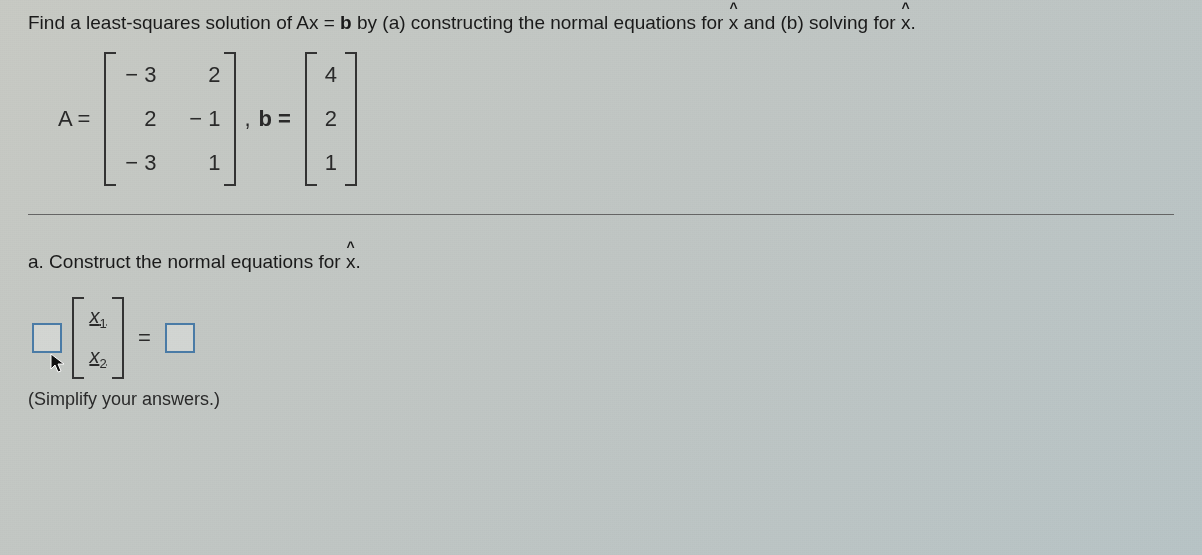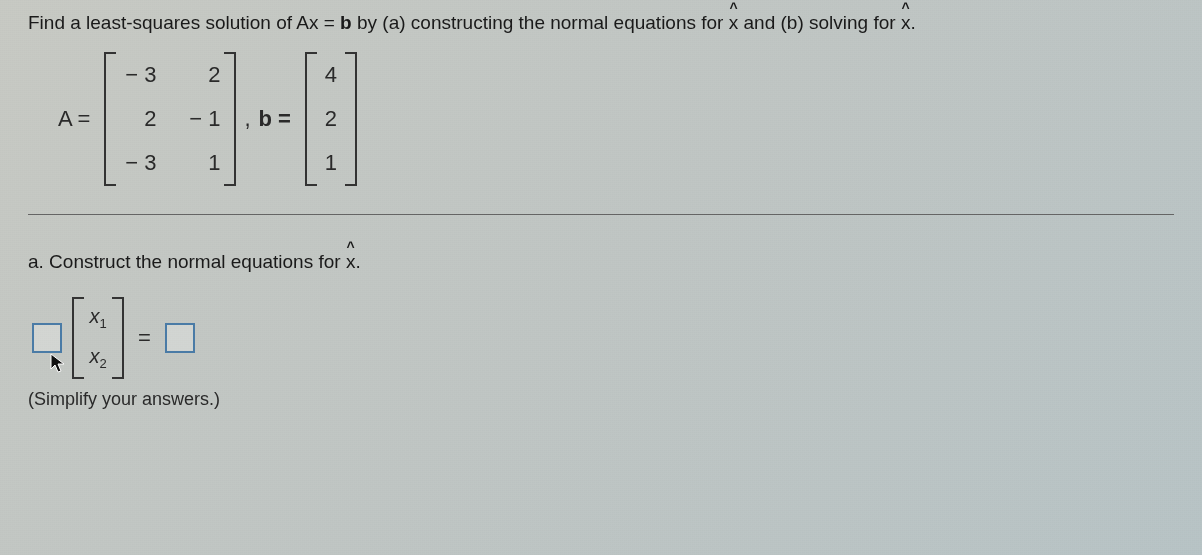--- a/index.html
+++ b/index.html
@@ -117,20 +117,21 @@
       background: rgba(255,255,255,0.25);
       display: inline-block;
     }
     .answer-box.lhs {
       align-self: center;
       margin-right: 2px;
     }
     .small-matrix .matrix-body {
       padding: 8px 2px;
       gap: 14px;
+      text-decoration: underline;
     }
     .small-matrix .mcell-var {
       font-size: 20px;
       font-style: italic;
       min-width: 24px;
       text-align: center;
     }
     .sub {
       font-size: 13px;
       vertical-align: sub;

